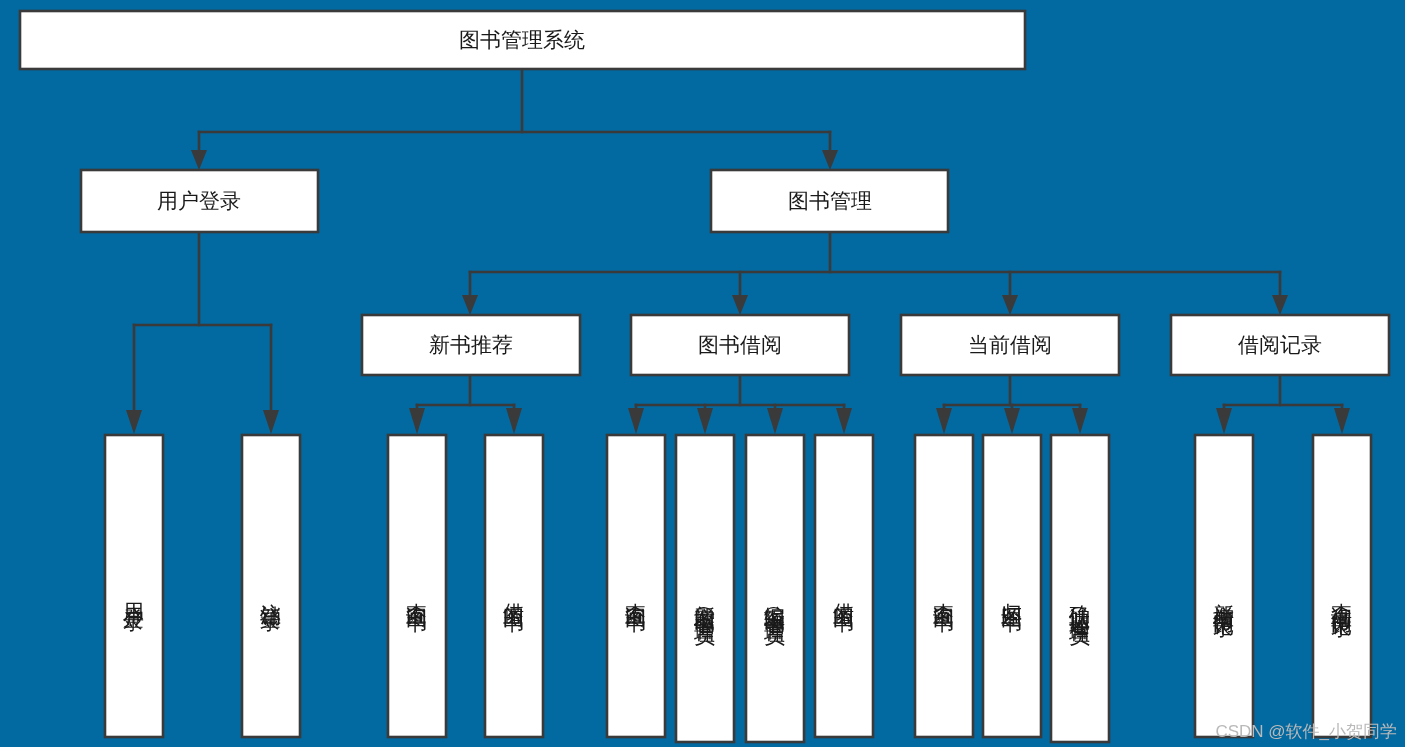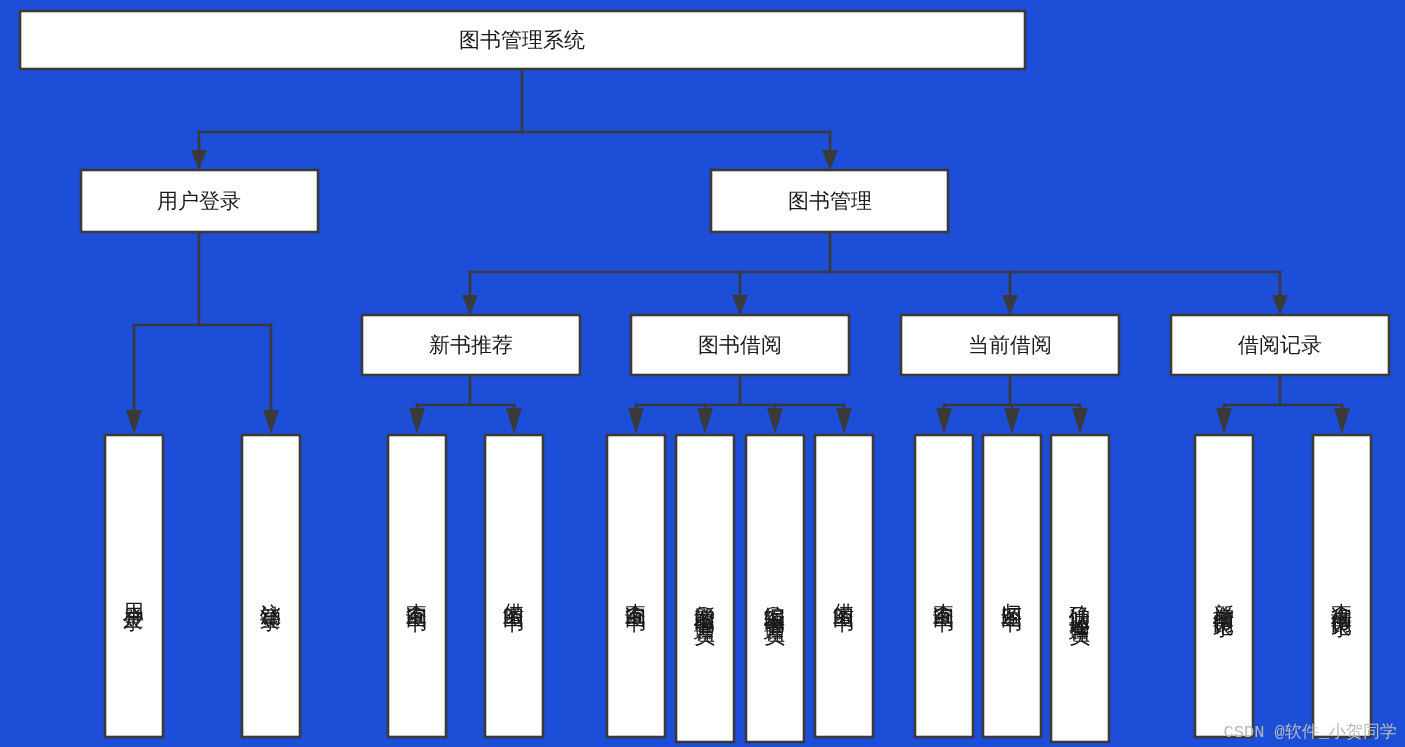--- a/index.html
+++ b/index.html
@@ -8,21 +8,21 @@
     padding: 0;
     background: #ffffff;
   }
   body {
     font-family: "Liberation Sans", "DejaVu Sans", sans-serif;
   }
   #diagram-root {
     position: relative;
     width: 1405px;
     height: 747px;
-    background: #1d4ed8;
+    background: #0369a1;
     overflow: hidden;
   }
   svg#tree-svg {
     position: absolute;
     top: 0;
     left: 0;
     width: 1405px;
     height: 747px;
     display: block;
   }
@@ -53,21 +53,21 @@
     fill: #1a1a1a;
     writing-mode: vertical-rl;
     text-orientation: upright;
     letter-spacing: 3px;
     dominant-baseline: central;
   }
   .watermark {
     position: absolute;
     right: 8px;
     bottom: 4px;
-    font-family: Liberation Mono, monospace;
+    font-family: Liberation Sans, sans-serif;
     font-size: 17px;
     color: #b9b9b9;
     white-space: nowrap;
     user-select: none;
     pointer-events: none;
   }
 </style>
 </head>
 <body>
 

